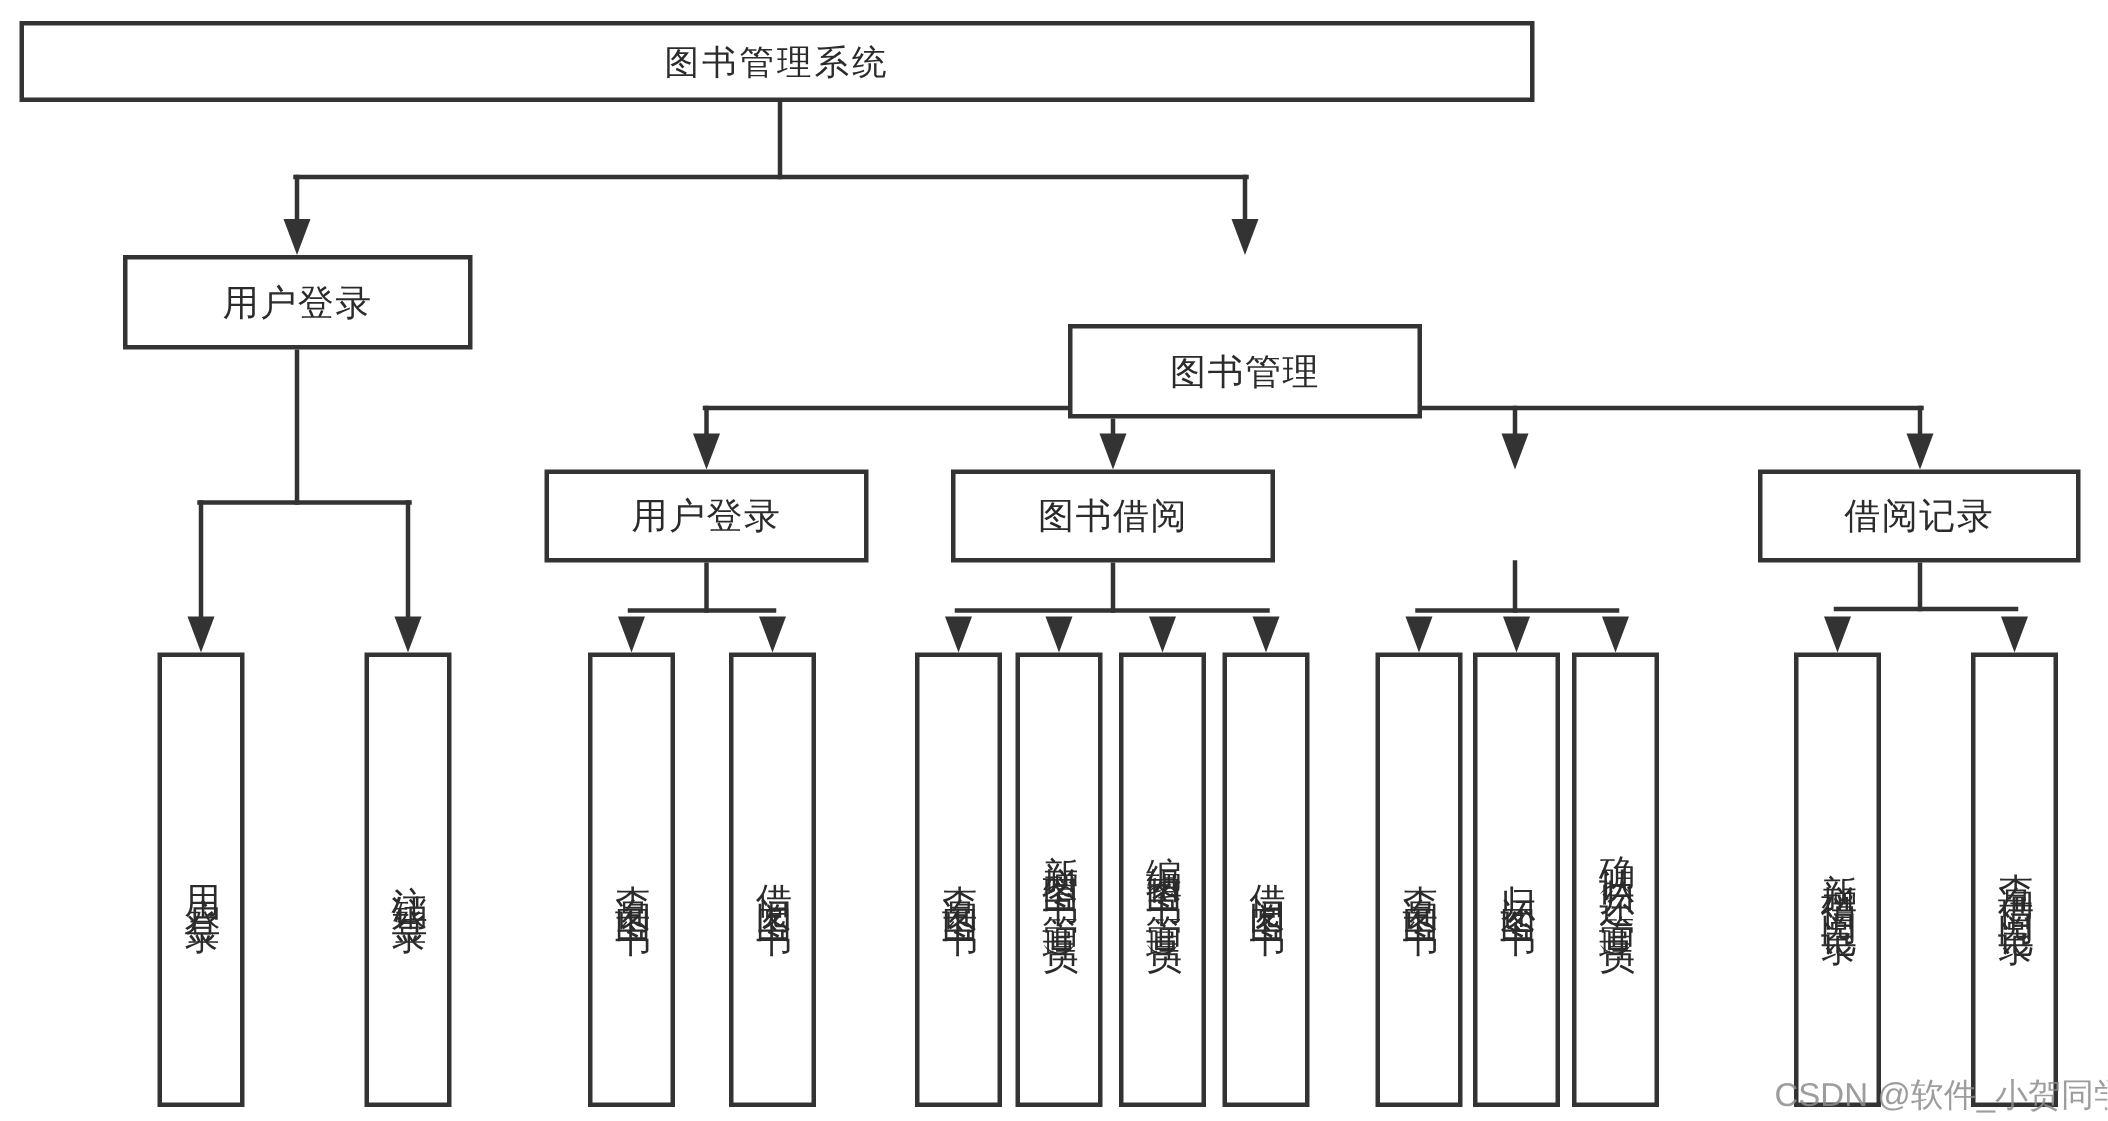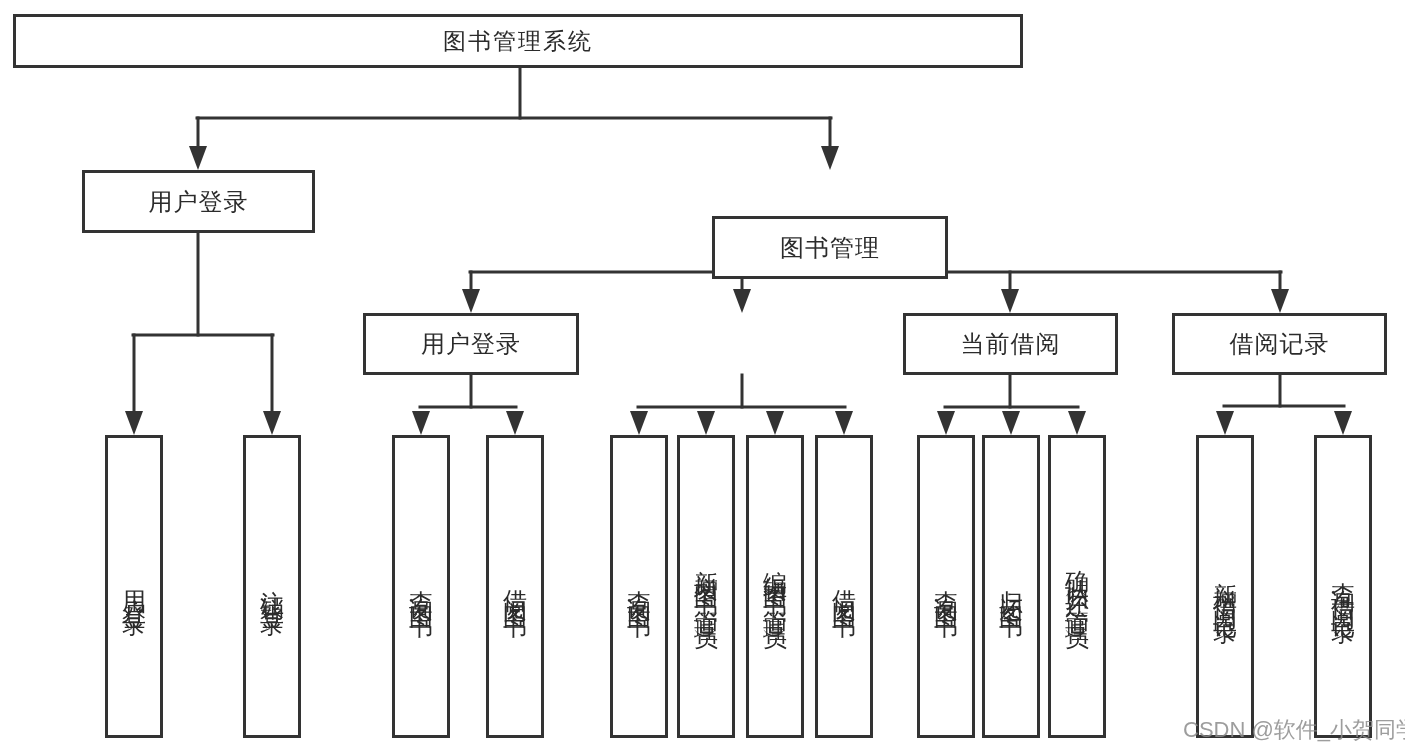--- a/index.html
+++ b/index.html
@@ -117,22 +117,22 @@
   <div class="node h" style="left:82px; top:170px; width:233px; height:63px;">
     <span>用户登录</span>
   </div>
   <div class="node h" style="left:712px; top:170px; width:236px; height:63px;margin-top:46px;">
     <span>图书管理</span>
   </div>
 
   <div class="node h" style="left:363px; top:313px; width:216px; height:62px;">
     <span>用户登录</span>
   </div>
-  <div class="node h" style="left:903px; top:313px; width:215px; height:62px;">
-    <span>当前借阅</span>
+  <div class="node h" style="left:634px; top:313px; width:216px; height:62px;">
+    <span>图书借阅</span>
   </div>
   <div class="node h" style="left:1172px; top:313px; width:215px; height:62px;">
     <span>借阅记录</span>
   </div>
 
   <div class="node v" style="left:105px; top:435px; width:58px; height:303px;">
     <span>用户登录</span>
   </div>
   <div class="node v" style="left:243px; top:435px; width:58px; height:303px;">
     <span>注销登录</span>

